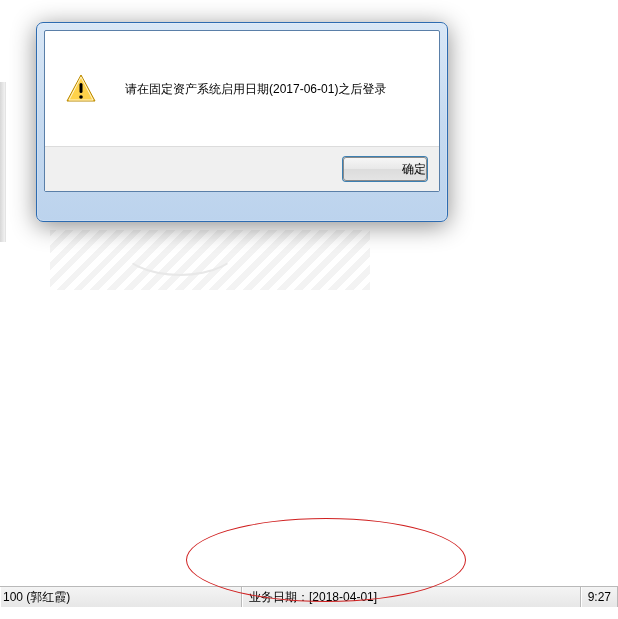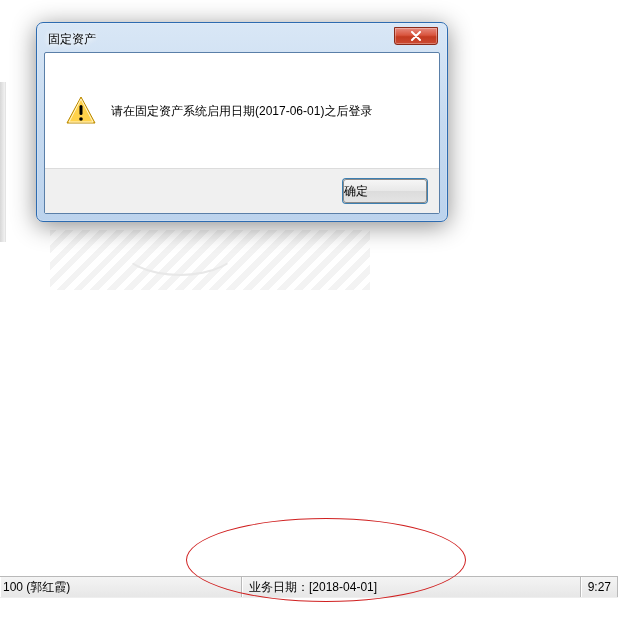--- a/index.html
+++ b/index.html
@@ -92,20 +92,21 @@
     .warning-icon {
       width: 32px;
       height: 32px;
       flex-shrink: 0;
     }
 
     .message-text {
       color: #000;
       font-size: 12px;
       line-height: 1.5;
+      margin-left: 14px;
     }
 
     .button-bar {
       background: #f0f0f0;
       border-top: 1px solid #dcdcdc;
       padding: 10px 12px;
       display: flex;
       justify-content: flex-end;
     }
 
@@ -114,40 +115,40 @@
       height: 24px;
       background: linear-gradient(to bottom, #f6f6f6 0%, #e8e8e8 50%, #dcdcdc 51%, #e4e4e4 100%);
       border: 1px solid #8a8a8a;
       border-radius: 3px;
       box-shadow: 0 0 0 1px #3c7fb1;
       font-size: 12px;
       cursor: pointer;
       font-family: inherit;
       display: flex;
       align-items: center;
-      justify-content: flex-start;
+      justify-content: flex-end;
     }
 
     
     .annotation-ellipse {
       position: absolute;
       left: 186px;
       top: 518px;
       width: 280px;
       height: 84px;
       border: 1px solid #d02020;
       border-radius: 50%;
       z-index: 5;
     }
 
     
     .status-bar {
       position: absolute;
       left: 0;
-      bottom: 22px;
+      bottom: 12px;
       width: 618px;
       height: 21px;
       background: linear-gradient(to bottom, #f4f4f4 0%, #e7e7e7 100%);
       border-top: 1px solid #b9b9b9;
       display: flex;
       align-items: stretch;
       font-size: 12px;
       color: #000;
       z-index: 3;
     }
@@ -202,28 +203,20 @@
     }
   </style>
 </head>
 <body>
 
 <div class="left-edge"></div>
 <div class="bg-stripes"></div>
 <div class="stripe-curve"></div>
 
 <div class="dialog">
-  <div class="titlebar">
-    <span class="title-text">固定资产</span>
-    <div class="close-btn">
-      <svg width="12" height="10" viewBox="0 0 12 10">
-        <path d="M2 1 L10 9 M10 1 L2 9" stroke="#ffffff" stroke-width="2" stroke-linecap="round"></path>
-      </svg>
-    </div>
-  </div>
   <div class="dialog-inner">
     <div class="content-area">
       <div class="warning-icon">
         <svg width="32" height="32" viewBox="0 0 32 32">
           <path d="M16 2 L30 28 L2 28 Z" fill="#ffd24a" stroke="#b88700" stroke-width="1"></path>
           <path d="M16 4 L28 27 L4 27 Z" fill="none" stroke="#fff4cc" stroke-width="1"></path>
           <rect x="14.5" y="10" width="3" height="10" rx="1.5" fill="#000"></rect>
           <circle cx="16" cy="24" r="1.8" fill="#000"></circle>
         </svg>
       </div>

